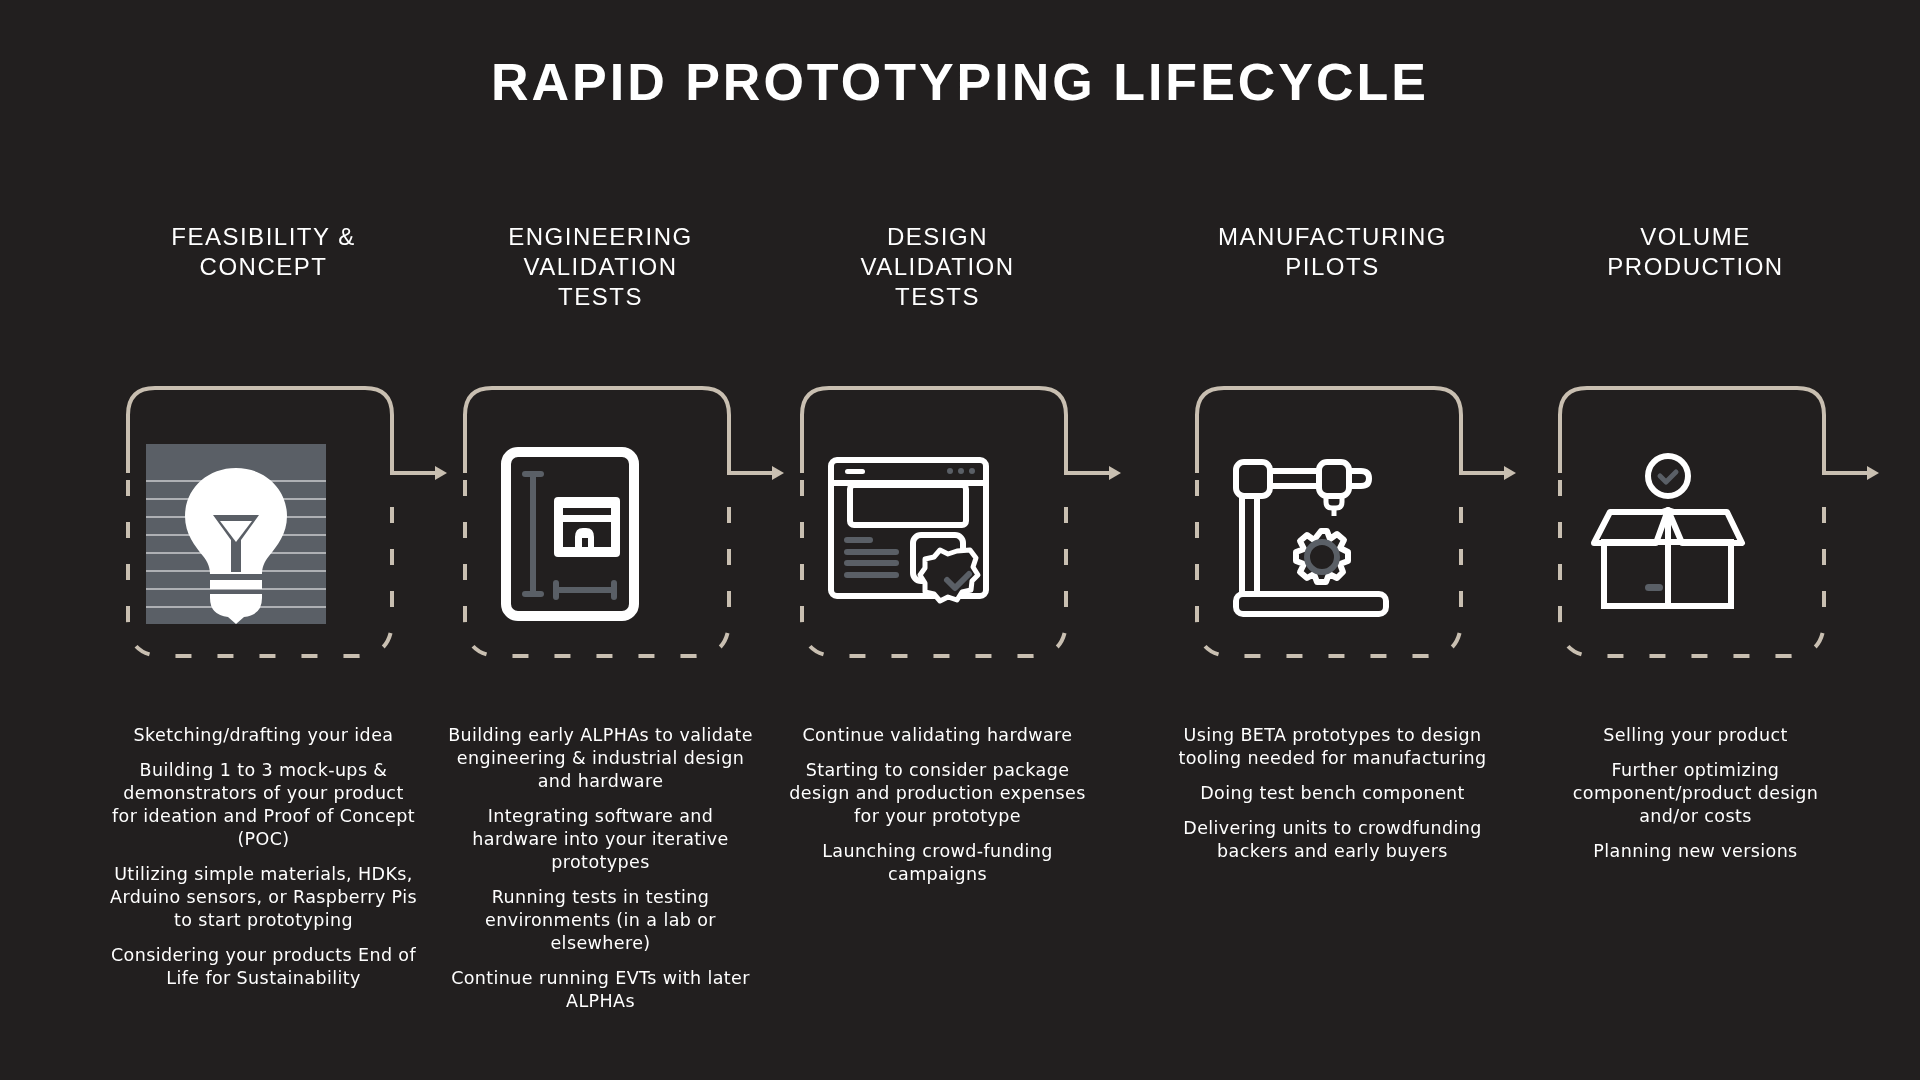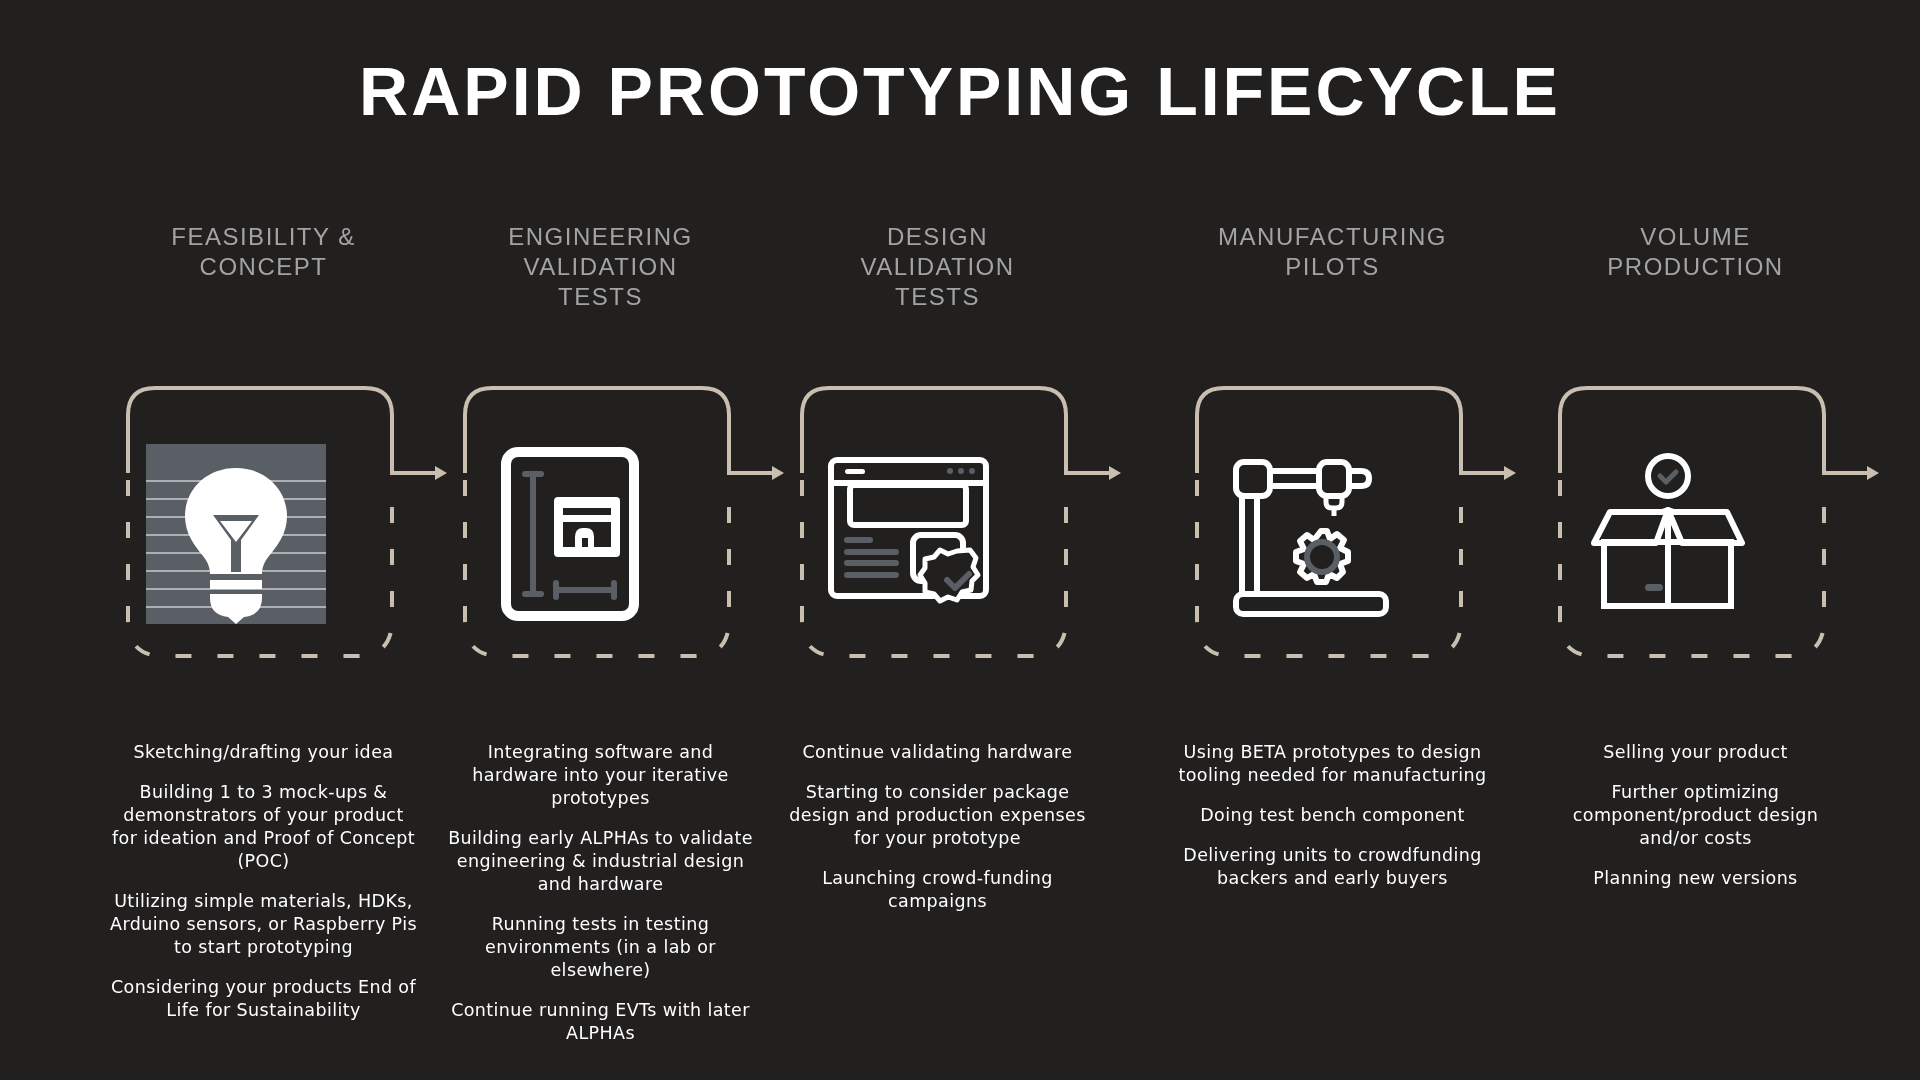--- a/index.html
+++ b/index.html
@@ -8,51 +8,51 @@
     background:#221f1f;
     font-family:"DejaVu Sans", sans-serif;
     color:#ffffff;
     position:relative;
   }
   .title {
     position:absolute; left:0; top:52px; width:1920px;
     text-align:center;
     font-family:"Liberation Sans", sans-serif;
     font-weight:bold;
-    font-size:68px;
+    font-size:52px;
     letter-spacing:3px;
     color:#ffffff;
   }
   .stage {
     position:absolute; top:0; width:337px; height:1080px;
   }
   .stage-title {
     position:absolute; left:0; top:222px; width:100%;
     text-align:center;
     font-family:"Liberation Sans", sans-serif;
     font-size:24px; line-height:30px;
     letter-spacing:1.5px;
-    color:#a3a3a3;
+    color:#ffffff;
     white-space:pre-line;
   }
   .frame {
     position:absolute; left:0; top:380px; width:337px; height:290px;
   }
   .frame svg { position:absolute; left:0; top:0; overflow:visible; }
   .icon-wrap {
     position:absolute; left:45px; top:50px; width:190px; height:190px;
   }
   .desc {
     position:absolute; left:0; top:724px; width:100%;
     text-align:center;
     font-size:17.5px; line-height:23px;
     letter-spacing:0.4px;
     color:#ffffff;
   }
-  .desc p { margin:17px 0 12px 0; padding:0 14px; }
+  .desc p { margin:0 0 12px 0; padding:0 14px; }
 </style>
 </head>
 <body>
 
 <div class="title">RAPID PROTOTYPING LIFECYCLE</div>
 
 <div class="stage" style="left:95px;">
   <div class="stage-title">FEASIBILITY &amp;
 CONCEPT</div>
   <div class="frame">
@@ -112,22 +112,22 @@
             <line x1="137" y1="153" x2="137" y2="167"></line>
         </g>
         <rect x="77" y="67" width="66" height="60" rx="4" fill="#ffffff"></rect>
         <rect x="86" y="78" width="48" height="7" fill="#221f1f"></rect>
         <path d="M86 92 H134 V117 H117 V107 Q117 98 109 98 H106 Q98 98 98 107 V117 H86 Z" fill="#221f1f"></path>
         <rect x="105" y="108" width="6" height="9" fill="#221f1f"></rect>
       </svg>
     </div>
   </div>
   <div class="desc">
+    <p>Building early ALPHAs to validate engineering &amp; industrial design and hardware</p>
     <p>Integrating software and hardware into your iterative prototypes</p>
-    <p>Building early ALPHAs to validate engineering &amp; industrial design and hardware</p>
     <p>Running tests in testing environments (in a lab or elsewhere)</p>
     <p>Continue running EVTs with later ALPHAs</p>
   </div>
 </div>
 
 <div class="stage" style="left:769px;">
   <div class="stage-title">DESIGN
 VALIDATION
 TESTS</div>
   <div class="frame">

